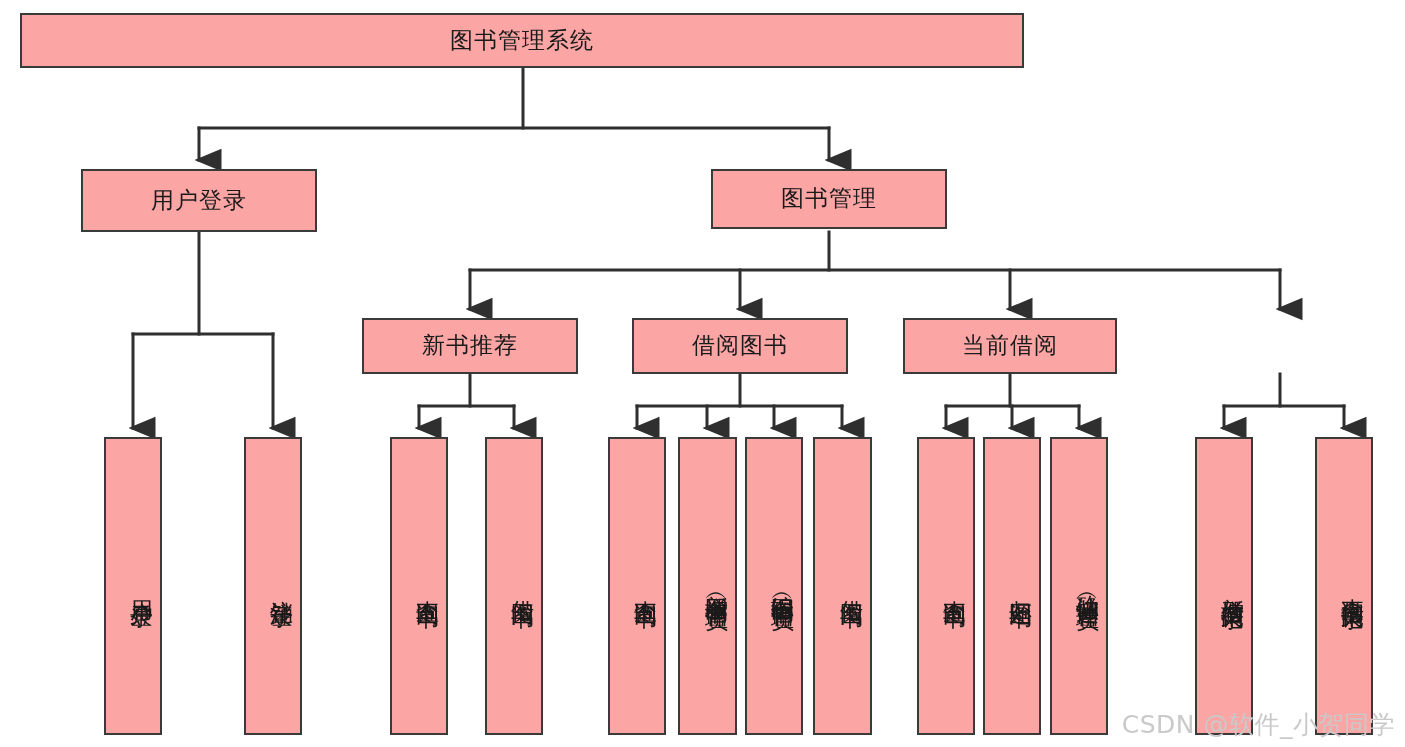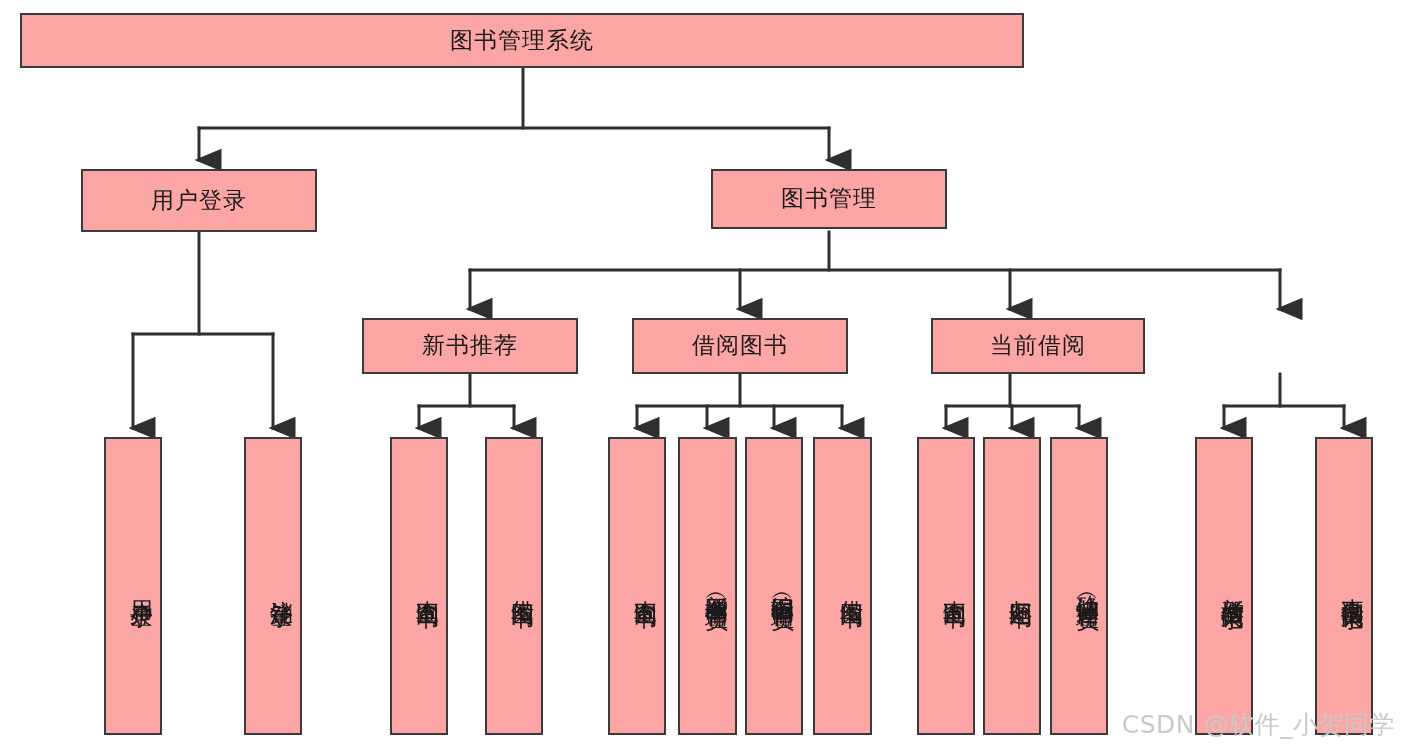--- a/index.html
+++ b/index.html
@@ -84,21 +84,21 @@
     </g>
   </svg>
 
   <div class="node horiz" style="left: 20px; top: 13px; width: 1004px; height: 55px;">图书管理系统</div>
 
   <div class="node horiz" style="left: 81px; top: 169px; width: 236px; height: 63px;">用户登录</div>
   <div class="node horiz" style="left: 711px; top: 169px; width: 236px; height: 60px;">图书管理</div>
 
   <div class="node horiz" style="left: 362px; top: 318px; width: 216px; height: 56px;">新书推荐</div>
   <div class="node horiz" style="left: 632px; top: 318px; width: 216px; height: 56px;">借阅图书</div>
-  <div class="node horiz" style="left: 931px; top: 318px; width: 214px; height: 56px;">当前借阅</div>
+  <div class="node horiz" style="left: 903px; top: 318px; width: 214px; height: 56px;">当前借阅</div>
 
   <div class="node vert" style="left: 104px; top: 437px; width: 58px; height: 298px;">用户登录</div>
   <div class="node vert" style="left: 244px; top: 437px; width: 58px; height: 298px;">注销登录</div>
   <div class="node vert" style="left: 390px; top: 437px; width: 58px; height: 298px;">查询图书</div>
   <div class="node vert" style="left: 485px; top: 437px; width: 58px; height: 298px;">借阅图书</div>
   <div class="node vert" style="left: 608px; top: 437px; width: 58px; height: 298px;">查询图书</div>
   <div class="node vert" style="left: 678px; top: 437px; width: 59px; height: 298px;">新增图书（管理员）</div>
   <div class="node vert" style="left: 745px; top: 437px; width: 58px; height: 298px;">编辑图书（管理员）</div>
   <div class="node vert" style="left: 813px; top: 437px; width: 59px; height: 298px;">借阅图书</div>
   <div class="node vert" style="left: 917px; top: 437px; width: 58px; height: 298px;">查询图书</div>

